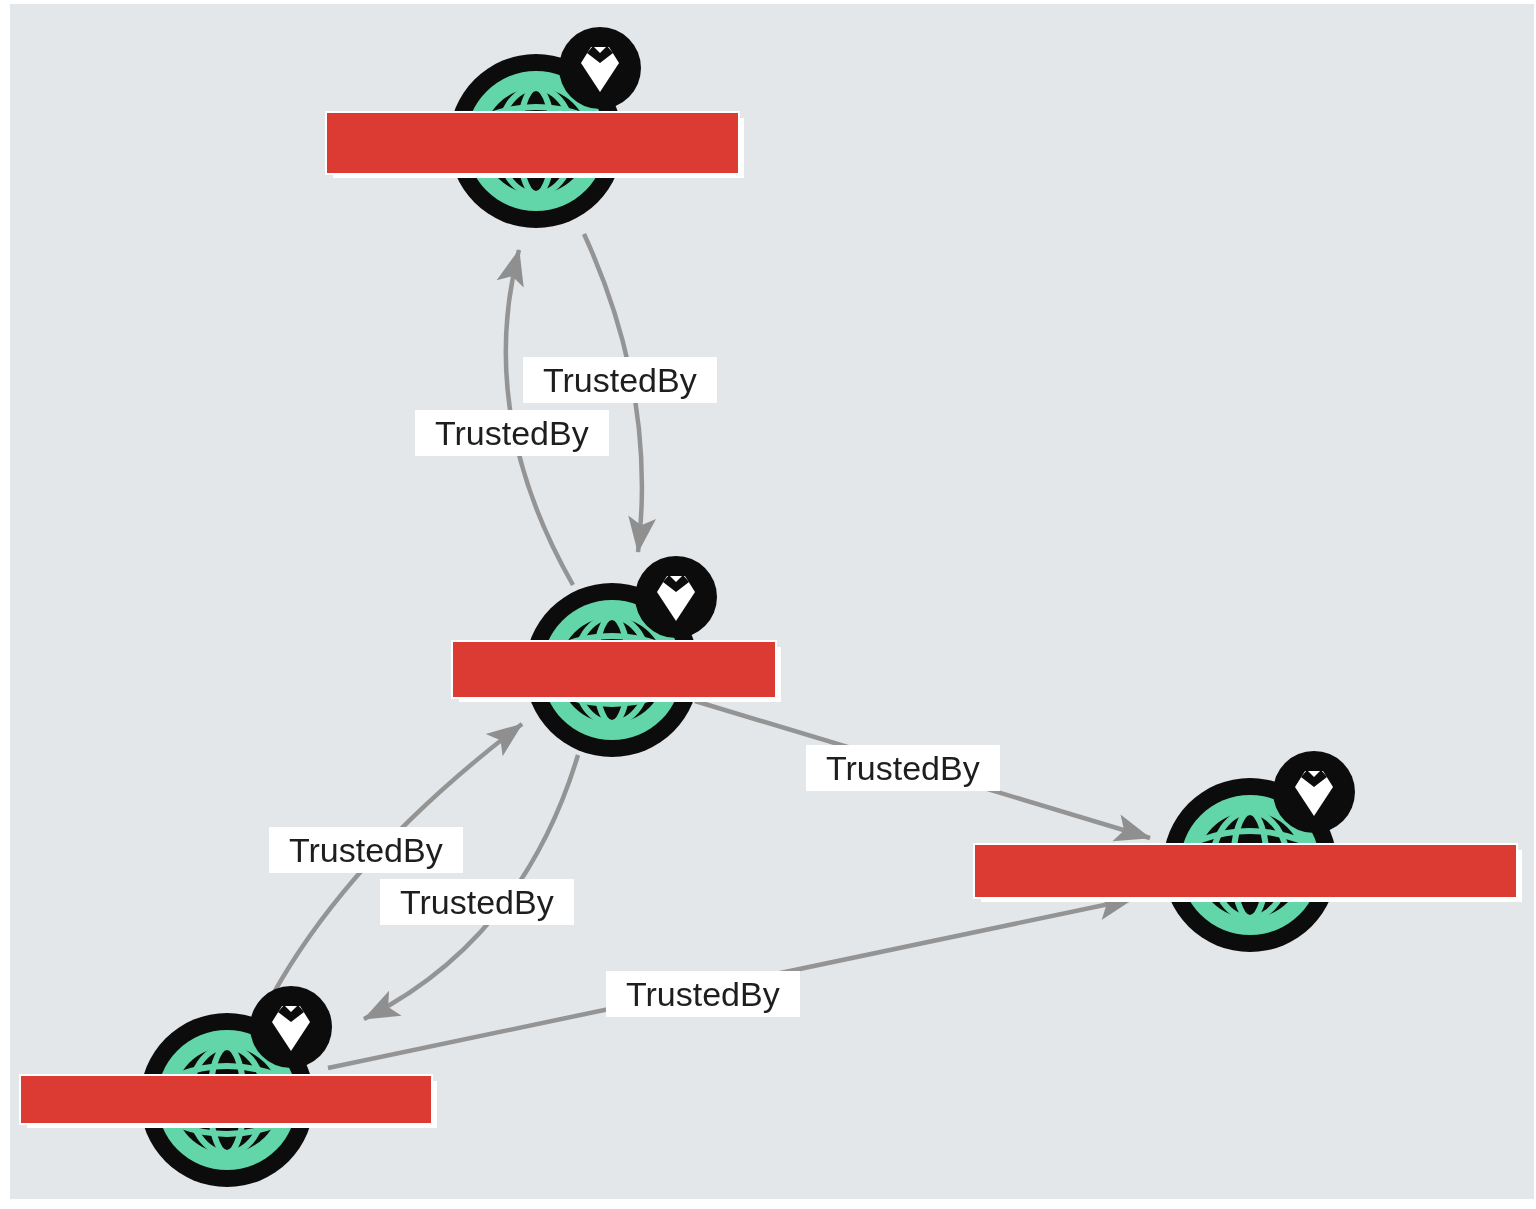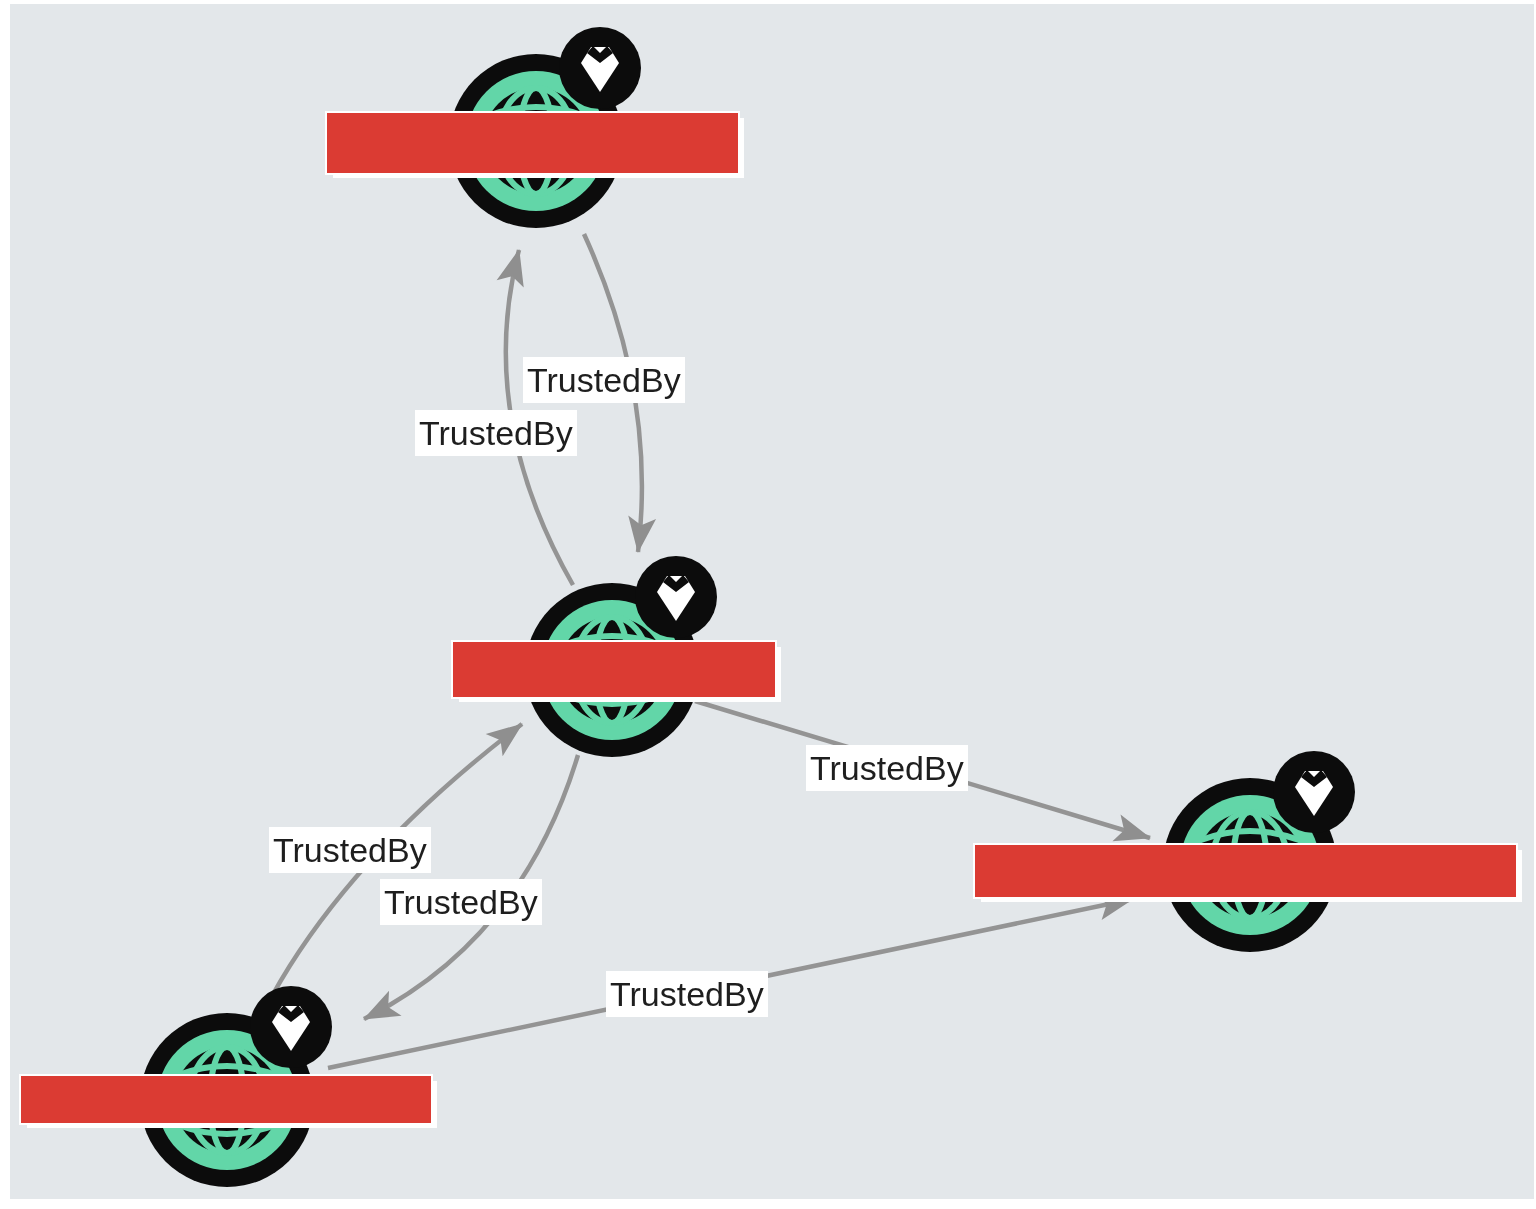--- a/index.html
+++ b/index.html
@@ -17,21 +17,21 @@
   }
   .edge-path{
     fill:none;stroke:#949494;stroke-width:4.5px;
   }
   .edge-label{
     position:absolute;
     background:#ffffff;
     color:#1e1e1e;
     font-size:34px;
     line-height:46px;
-    padding:0 4px;
+    padding:0 20px;
     white-space:nowrap;
   }
   .redaction-bar{
     position:absolute;
     background:#db3b33;
     box-shadow:0 0 0 2px #ffffff, 6px 5px 0 0 #ffffff;
   }
 </style>
 </head>
 <body>

